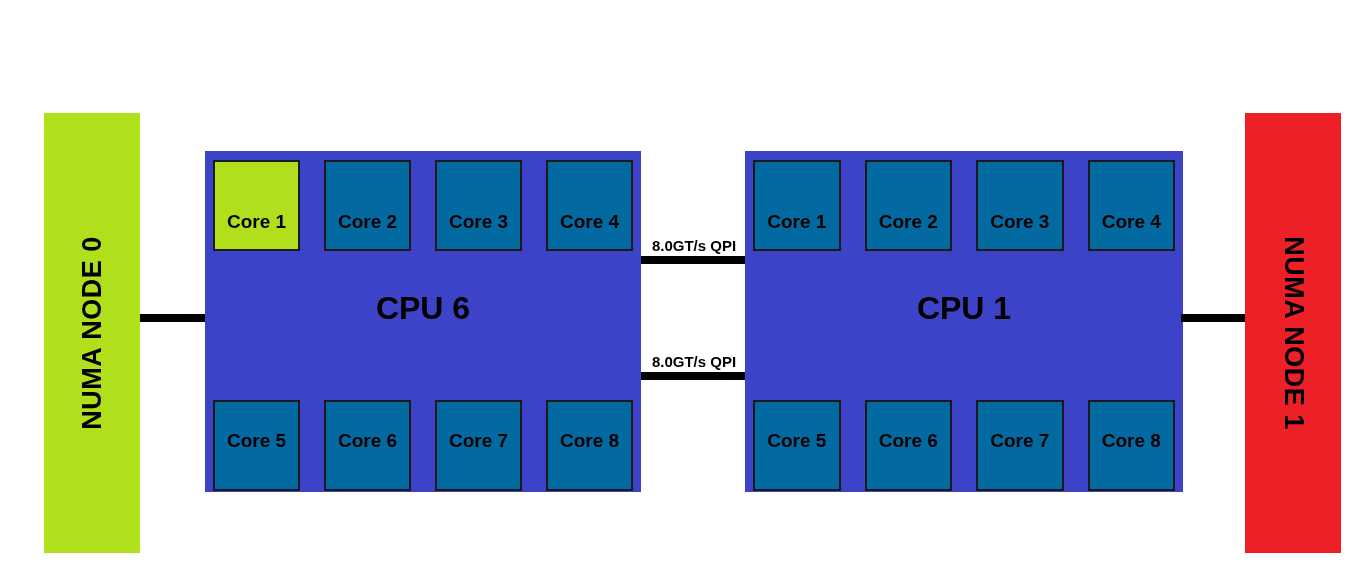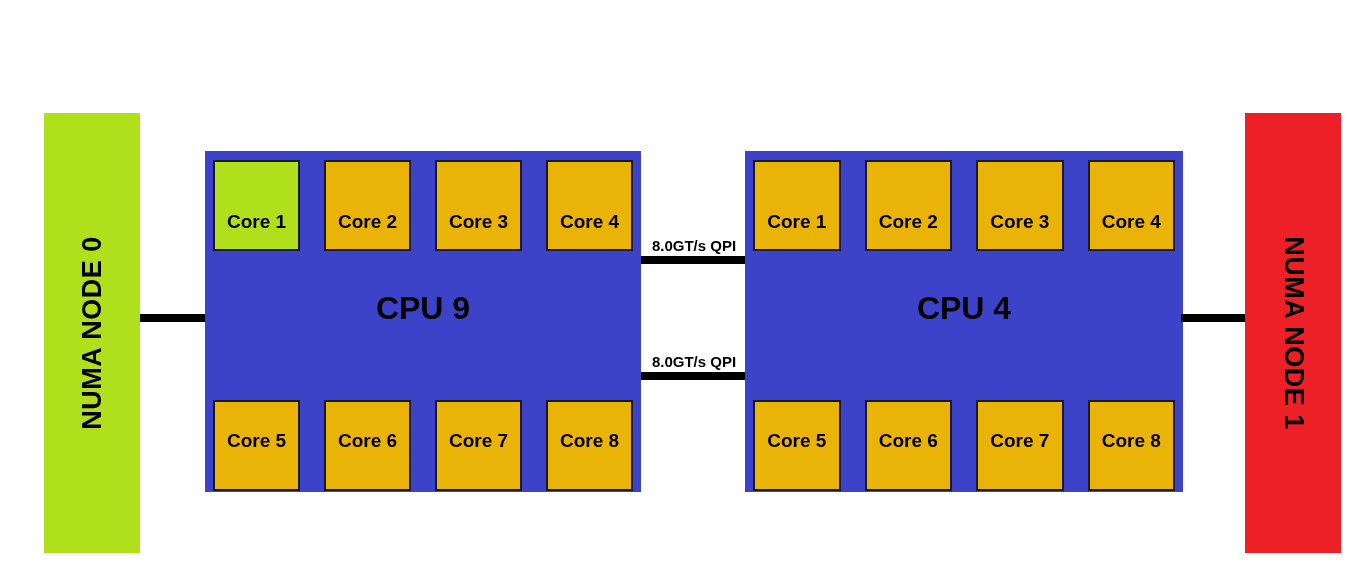--- a/index.html
+++ b/index.html
@@ -98,21 +98,21 @@
     justify-content: space-between;
     gap: 24px;
   }
   .core-row-top { top: 9px; }
   .core-row-bottom { bottom: 1px; }
 
   .core {
     box-sizing: border-box;
     width: 99px;
     height: 91px;
-    background: #eab308;
+    background: #0369a1;
     border: 2px solid #1a1a1a;
     display: flex;
     justify-content: center;
     font-size: 19px;
     font-weight: bold;
     color: #000000;
   }
   .core-row-top .core { align-items: flex-end; padding-bottom: 16px; }
   .core-row-bottom .core { align-items: flex-start; padding-top: 28px; }
   .core.highlight { background: #b0e01c; }
@@ -168,21 +168,21 @@
       <div class="core">
           <span>Core 2</span>
         </div>
       <div class="core">
           <span>Core 3</span>
         </div>
       <div class="core">
           <span>Core 4</span>
         </div>
     </div>
-    <div class="cpu-title">CPU 9</div>
+    <div class="cpu-title">CPU 6</div>
     <div class="core-row core-row-bottom">
       <div class="core">
           <span>Core 5</span>
         </div>
       <div class="core">
           <span>Core 6</span>
         </div>
       <div class="core">
           <span>Core 7</span>
         </div>
@@ -209,21 +209,21 @@
       <div class="core">
           <span>Core 2</span>
         </div>
       <div class="core">
           <span>Core 3</span>
         </div>
       <div class="core">
           <span>Core 4</span>
         </div>
     </div>
-    <div class="cpu-title">CPU 4</div>
+    <div class="cpu-title">CPU 1</div>
     <div class="core-row core-row-bottom">
       <div class="core">
           <span>Core 5</span>
         </div>
       <div class="core">
           <span>Core 6</span>
         </div>
       <div class="core">
           <span>Core 7</span>
         </div>

